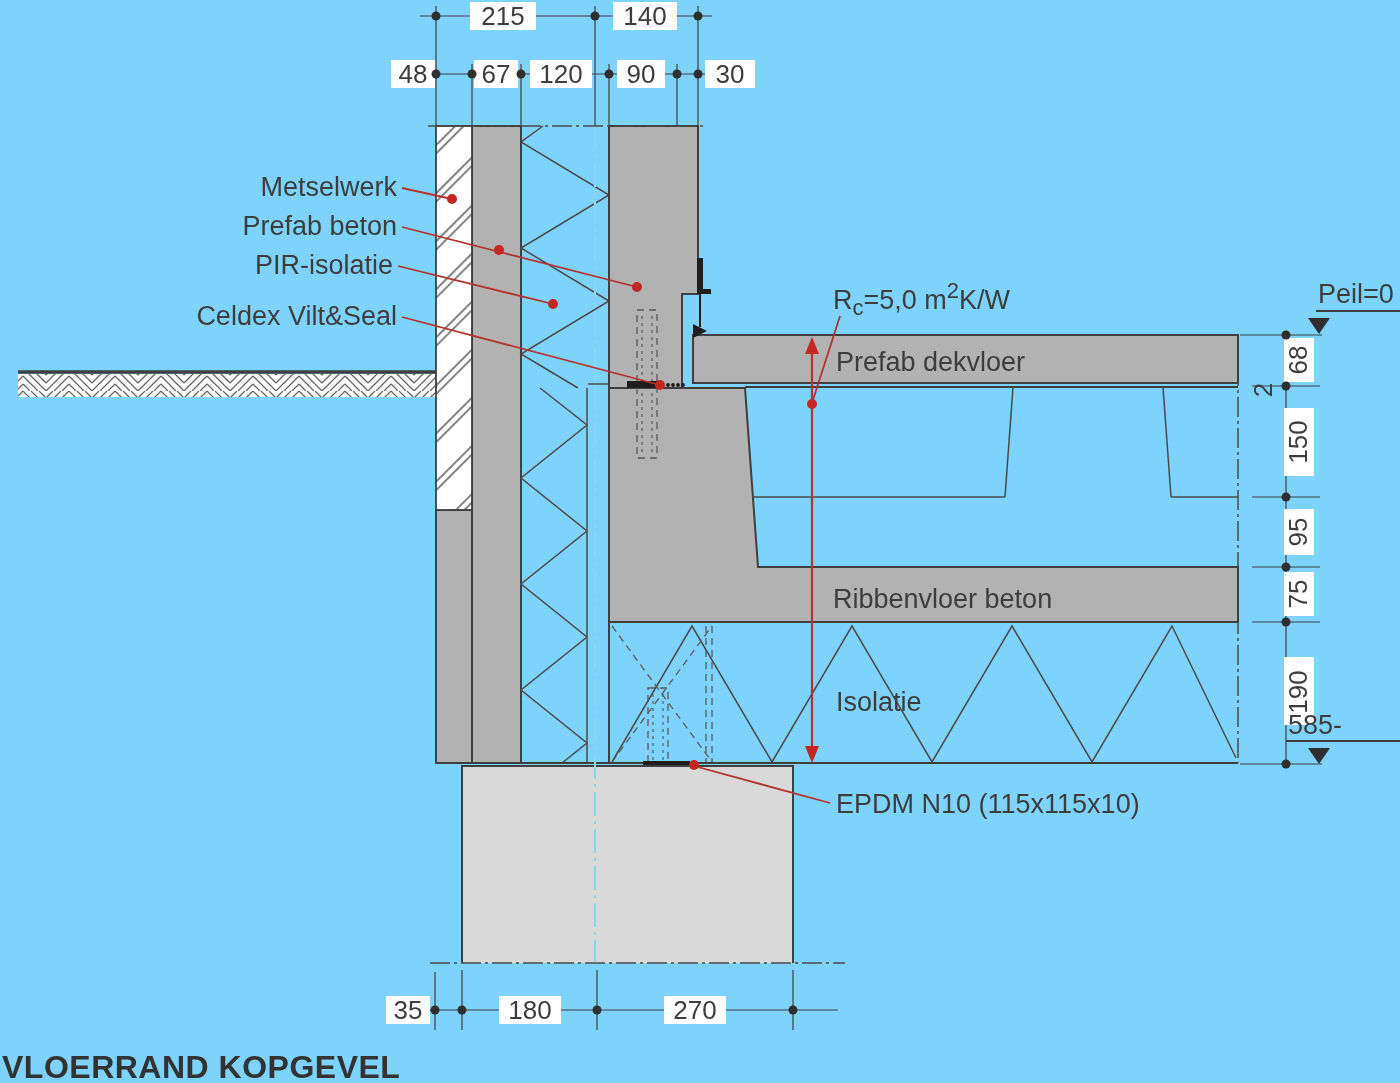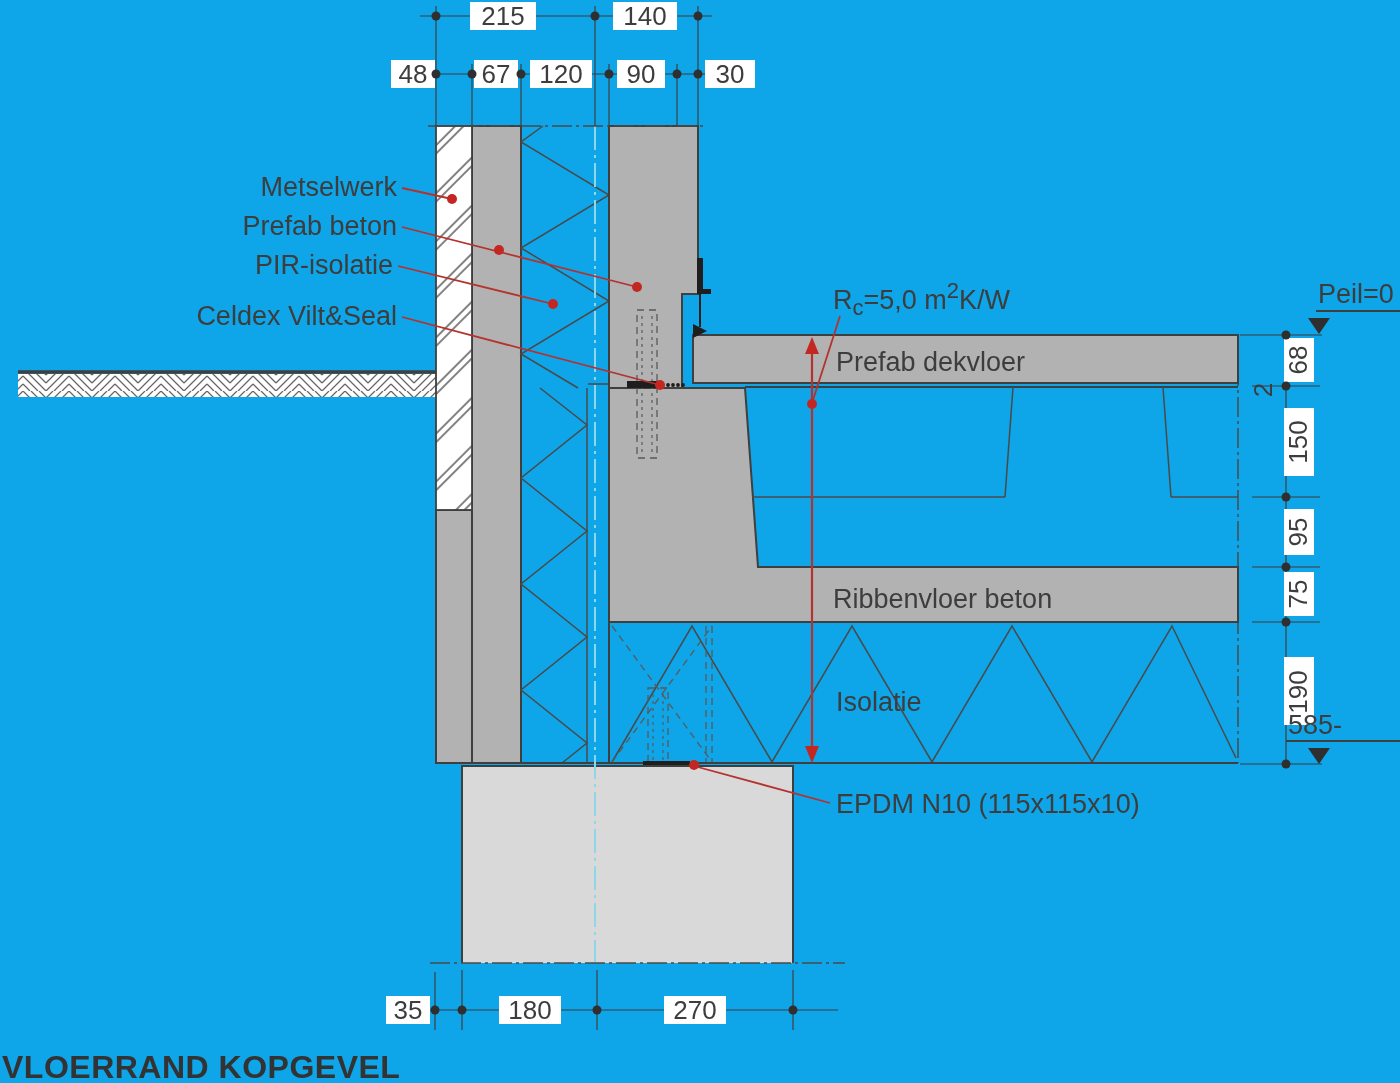--- a/index.html
+++ b/index.html
@@ -1,16 +1,16 @@
 <!DOCTYPE html>
 <html><head>
 <meta charset="utf-8">
 <style>
   html,body{margin:0;padding:0;background:#ffffff;}
-  .stage{position:relative;width:1400px;height:1083px;background:#0ea5e9;overflow:hidden;}
+  .stage{position:relative;width:1400px;height:1083px;background:#7dd3fc;overflow:hidden;}
   svg text{font-family:"Liberation Sans",sans-serif;fill:#3d3d3d;}
   .lbl{font-size:27px;}
   .dim{font-size:26px;}
   .dimsm{font-size:22px;}
   .ttl{font-size:32px;font-weight:bold;fill:#333333;letter-spacing:0.5px;}
   .thin{stroke:#3f3f3f;stroke-width:1.2;fill:none;}
   .outl{stroke:#3f3f3f;stroke-width:2;}
   .zig{stroke:#4a4a4a;stroke-width:1.5;fill:none;}
   .hid{stroke:#5a5a5a;stroke-width:1.3;fill:none;stroke-dasharray:7 5;}
   .hid2{stroke:#5a5a5a;stroke-width:1.2;fill:none;stroke-dasharray:3 4;}

